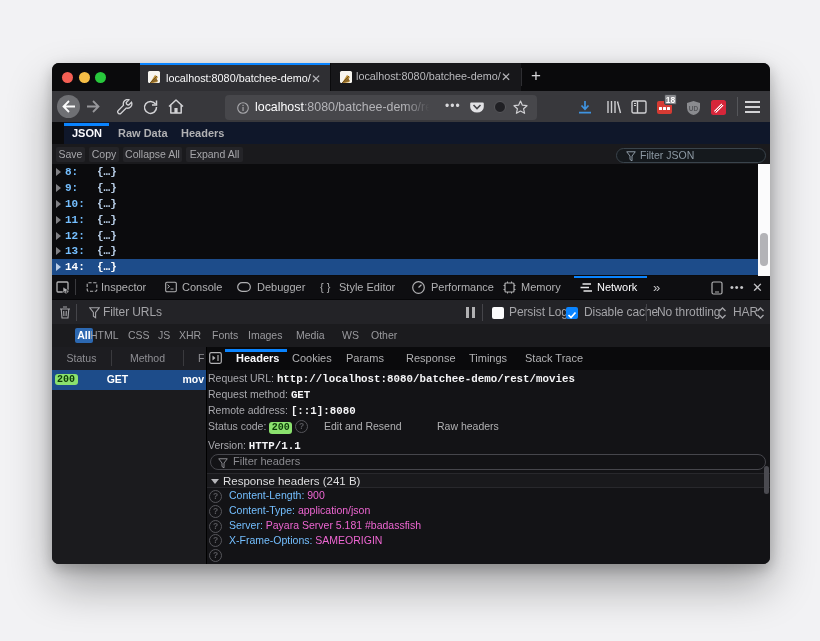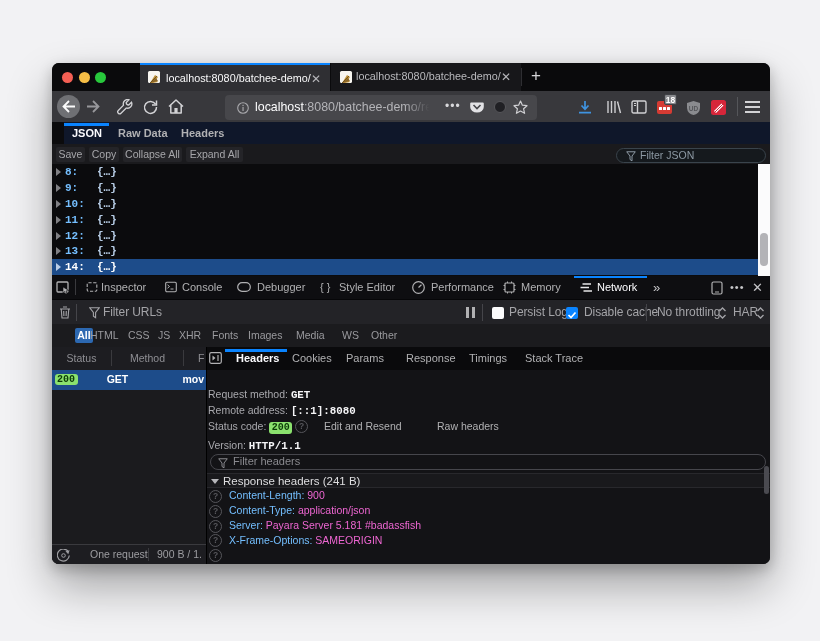--- a/index.html
+++ b/index.html
@@ -329,47 +329,38 @@
         <div class="vsep" style="left:59px;top:3px;height:16px;background:#3a3a3e;"></div>
         <div class="abs" style="left:60px;top:0;width:71px;height:22px;line-height:22px;text-align:center;">Method</div>
         <div class="vsep" style="left:131px;top:3px;height:16px;background:#3a3a3e;"></div>
         <div class="abs" style="left:146px;top:0;height:22px;line-height:22px;">F</div>
       </div>
       <div class="lrow">
         <span class="badge200" style="position:absolute;left:2.5px;top:4px;">200</span>
         <div class="abs" style="left:0;top:0;width:131px;height:20px;line-height:19px;text-align:center;color:#fff;font-weight:700;font-size:10.5px;">GET</div>
         <div class="abs" style="right:2px;top:0;height:20px;line-height:19px;color:#fff;font-weight:700;font-size:10.5px;">mov</div>
       </div>
-      <div class="statusbar">
-        <svg class="abs" style="left:5px;top:3.5px;" width="13" height="13" viewBox="0 0 13 13">
-          <path d="M11.5 3 A6 6 0 1 0 12.3 6.5" fill="none" stroke="#9d9da1" stroke-width="1.2"></path>
-          <path d="M12.6 1.2 L8.5 2.2 L11.3 5.3 Z" fill="#9d9da1"></path>
-          <circle cx="6.5" cy="6.5" r="1.8" fill="none" stroke="#9d9da1" stroke-width="1"></circle>
-        </svg>
-        <div class="abs" style="left:38px;top:0;height:19px;line-height:18px;">One request</div>
-        <div class="vsep" style="left:96px;top:3px;height:13px;background:#3a3a3e;"></div>
-        <div class="abs" style="left:105px;top:0;height:19px;line-height:18px;">900 B / 1.</div>
-      </div>
     </div>
     <div class="divider"></div>
     <div class="rpane">
       <div class="rtabs">
         <svg class="abs" style="left:2px;top:5px;" width="13" height="12" viewBox="0 0 13 12">
           <rect x="0.7" y="0.7" width="11.6" height="10.6" rx="1.5" fill="none" stroke="#b1b1b3" stroke-width="1.2"></rect>
           <path d="M3.5 3.5 L6.5 6 L3.5 8.5 Z" fill="#b1b1b3"></path>
           <path d="M9 3 L9 9" stroke="#b1b1b3" stroke-width="1.2"></path>
         </svg>
         <div class="abs" style="left:18px;top:1.5px;width:62px;height:3px;background:#0a84ff;"></div>
         <div class="rtab" style="left:29px;color:#fbfbfe;font-weight:700;">Headers</div>
         <div class="rtab" style="left:85px;">Cookies</div>
         <div class="rtab" style="left:139px;">Params</div>
         <div class="rtab" style="left:199px;">Response</div>
         <div class="rtab" style="left:262px;">Timings</div>
         <div class="rtab" style="left:318px;">Stack Trace</div>
       </div>
+      <div class="hline" style="left:1px;top:24px;"><span class="lbl">Request URL: </span><span class="val">http://localhost:8080/batchee-demo/rest/movies</span></div>
       <div class="hline" style="left:1px;top:40px;"><span class="lbl">Request method: </span><span class="val">GET</span></div>
       <div class="hline" style="left:1px;top:55.5px;"><span class="lbl">Remote address: </span><span class="val">[::1]:8080</span></div>
       <div class="hline" style="left:1px;top:72px;"><span class="lbl">Status code: </span><span class="badge200">200</span></div>
       <div class="qcirc" style="left:88px;top:73px;">?</div>
       <div class="hline" style="left:117px;top:72px;color:#b1b1b3;">Edit and Resend</div>
       <div class="hline" style="left:203px;top:72px;color:#b1b1b3;padding-left:27px;">Raw headers</div>
       <div class="hline" style="left:1px;top:90.5px;"><span class="lbl">Version: </span><span class="val">HTTP/1.1</span></div>
       <div class="abs" style="left:3px;top:107px;width:556px;height:15.5px;border:1px solid #46464c;border-radius:9px;box-sizing:border-box;">
         <svg class="abs" style="left:7px;top:2.5px;" width="10" height="11" viewBox="0 0 11 12">
           <path d="M0.8 0.8 L10.2 0.8 L6.6 5.5 L6.6 10.8 L4.4 9.3 L4.4 5.5 Z" fill="none" stroke="#8a8a8f" stroke-width="1.1"></path>

